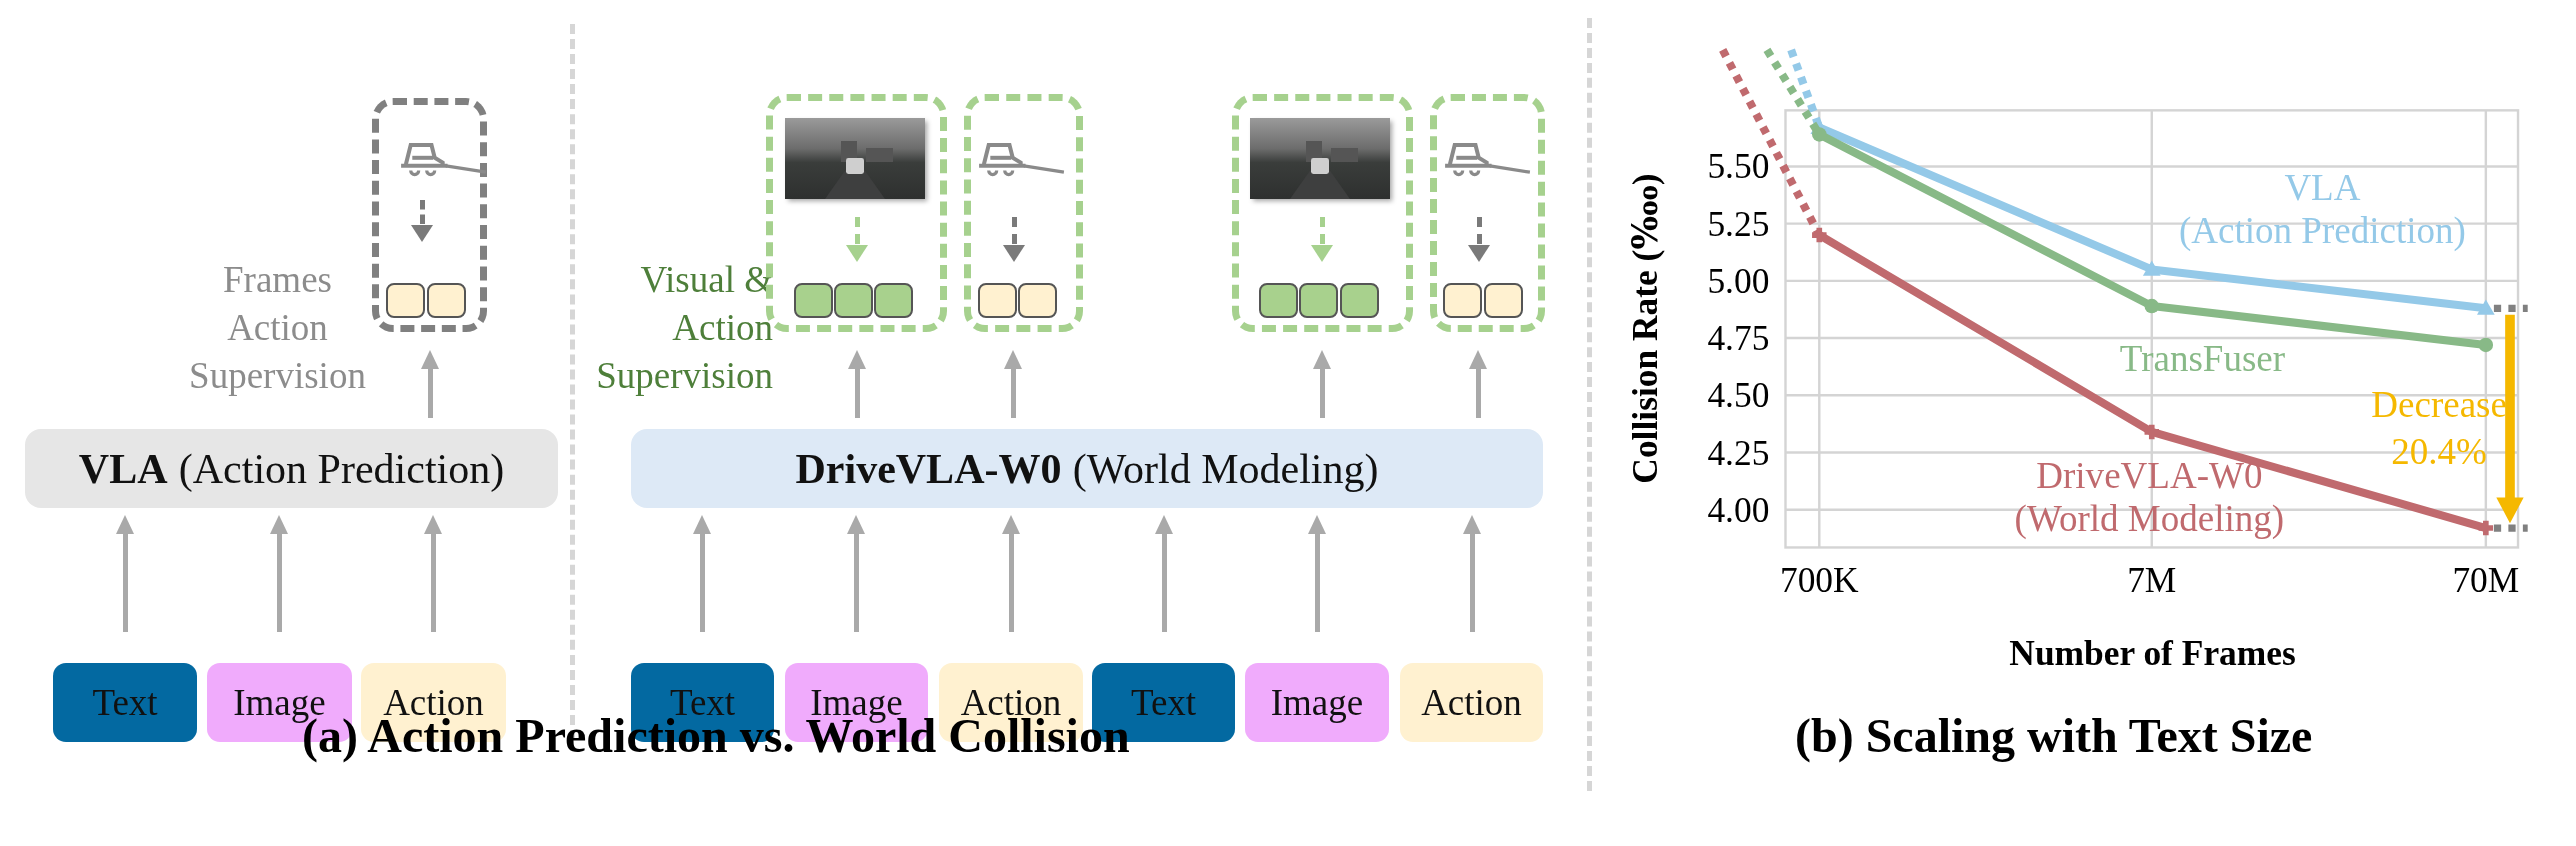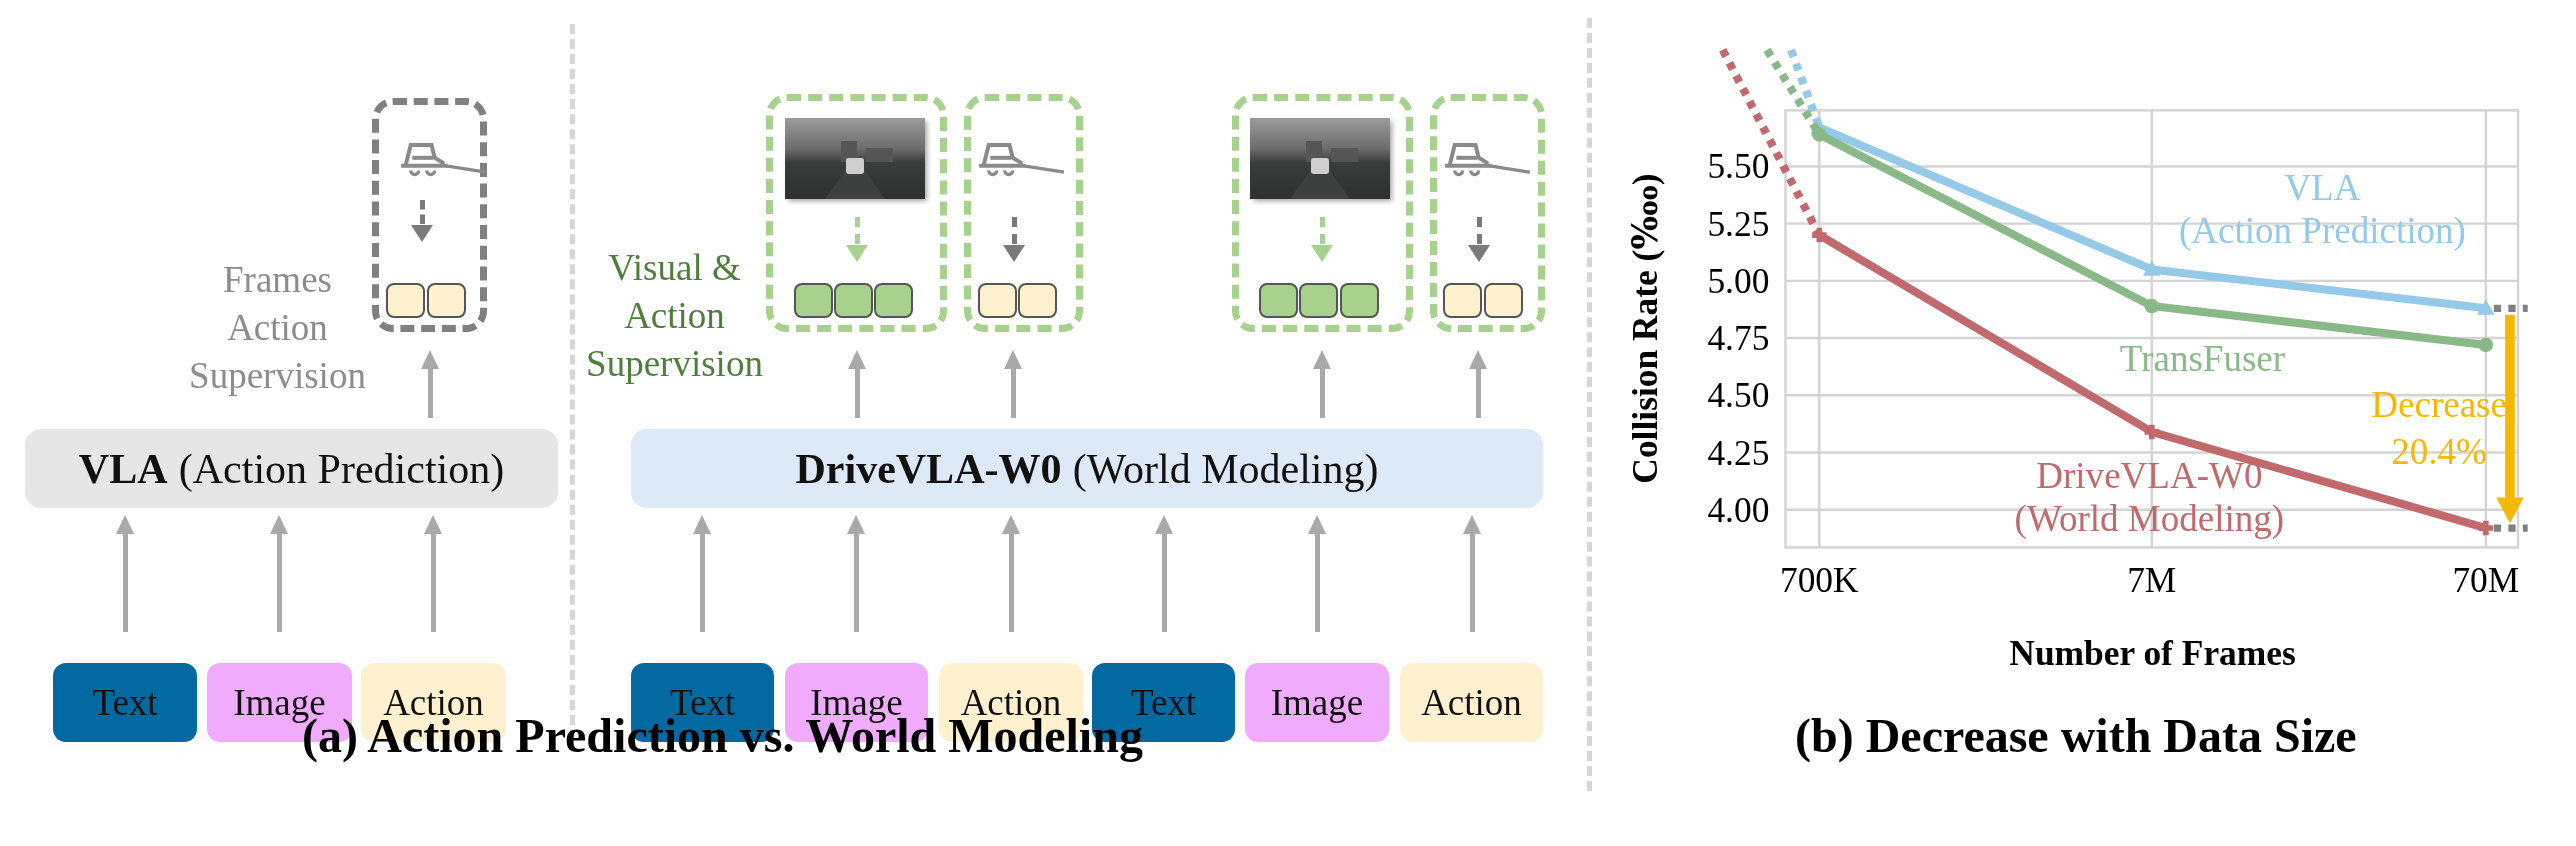--- a/index.html
+++ b/index.html
@@ -67,21 +67,21 @@
   <div class="arrow" style="left:123px;top:531px;height:101px;"></div>
   <div class="arrow" style="left:277px;top:531px;height:101px;"></div>
   <div class="arrow" style="left:431px;top:531px;height:101px;"></div>
 
   <div class="inp text" style="left:53px;width:144px;">Text</div>
   <div class="inp image" style="left:207px;width:145px;">Image</div>
   <div class="inp action" style="left:361px;width:145px;">Action</div>
 
   <div class="sep" style="left:570px;top:24px;height:716px;"></div>
 
-  <div class="label" style="left:576px;top:244px;width:197px;color:#4e7f3a;">
+  <div class="label" style="left:576px;top:256px;width:197px;color:#4e7f3a;text-align:right;">
     <div>Visual &amp;</div>
     <div>Action</div>
     <div>Supervision</div>
   </div>
 
   <div class="dbox green" style="left:766px;top:94px;width:167px;height:224px;"></div>
   <div class="photo" style="left:785px;top:118px;">
     <div class="bld" style="left:56px;width:16px;height:21px;"></div>
     <div class="bld" style="left:81px;width:27px;height:14.5px;"></div>
     <div class="road"></div>
@@ -145,21 +145,21 @@
   <div class="arrow" style="left:1315px;top:531px;height:101px;"></div>
   <div class="arrow" style="left:1470px;top:531px;height:101px;"></div>
 
   <div class="inp text" style="left:631px;width:143px;">Text</div>
   <div class="inp image" style="left:785px;width:143px;">Image</div>
   <div class="inp action" style="left:939px;width:144px;">Action</div>
   <div class="inp text" style="left:1092px;width:143px;">Text</div>
   <div class="inp image" style="left:1245px;width:144px;">Image</div>
   <div class="inp action" style="left:1400px;width:143px;">Action</div>
 
-  <div class="caption" style="left:302px;top:708px;">(a) Action Prediction vs. World Modeling</div>
+  <div class="caption" style="left:302px;top:708px;">(a) Action Prediction vs. World Collision</div>
 </div>
 
 <div class="sep" style="left:1587px;top:17.7px;height:773px;"></div>
 
 <div>
   <svg id="chart" class="abs" style="left:0;top:0;" width="2576" height="847" viewBox="0 0 3200 1052">
     <g id="grid">
         <rect x="2218" y="137" width="910" height="543" fill="none" stroke="#d4d4d4" stroke-width="3"></rect>
         <line x1="2218" x2="3128" y1="633.0916230366493" y2="633.0916230366493" stroke="#d4d4d4" stroke-width="3"></line>
         <line x1="2218" x2="3128" y1="562.0183246073299" y2="562.0183246073299" stroke="#d4d4d4" stroke-width="3"></line>
@@ -220,15 +220,15 @@
         <line x1="3098" x2="3140" y1="382.9136125654451" y2="382.9136125654451" stroke="#808080" stroke-width="9" stroke-dasharray="9 9"></line>
         <line x1="3098" x2="3140" y1="655.8350785340315" y2="655.8350785340315" stroke="#808080" stroke-width="9" stroke-dasharray="9 9"></line>
         <line x1="3118" x2="3118" y1="390.9136125654451" y2="625.8350785340315" stroke="#f5b800" stroke-width="12"></line>
         <polygon points="3101,617.8350785340315 3135,617.8350785340315 3118,649.8350785340315" fill="#f5b800"></polygon>
         <text x="3030" y="518" text-anchor="middle" font-size="46" fill="#f5b800">Decrease</text>
         <text x="3030" y="576" text-anchor="middle" font-size="46" fill="#f5b800">20.4%</text>
       </g>
     <text id="ylabel" x="0" y="0" transform="translate(2058,408) rotate(-90)" text-anchor="middle" font-size="44" font-weight="bold" fill="#000">Collision Rate (‱)</text>
     <text id="xlabel" x="2674" y="826" text-anchor="middle" font-size="44" font-weight="bold" fill="#000">Number of Frames</text>
   </svg>
-  <div class="caption" style="left:1795px;top:708px;">(b) Decrease with Data Size</div>
+  <div class="caption" style="left:1795px;top:708px;">(b) Scaling with Text Size</div>
 </div>
 
 
 </body></html>

